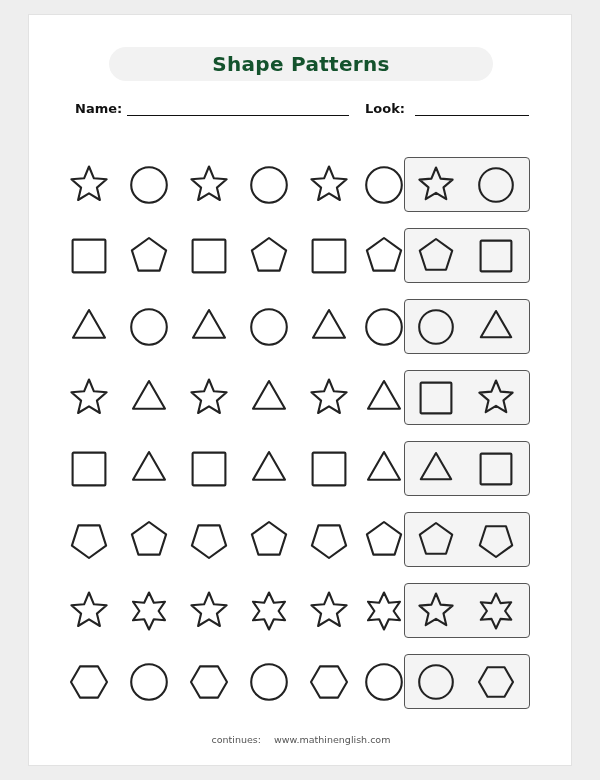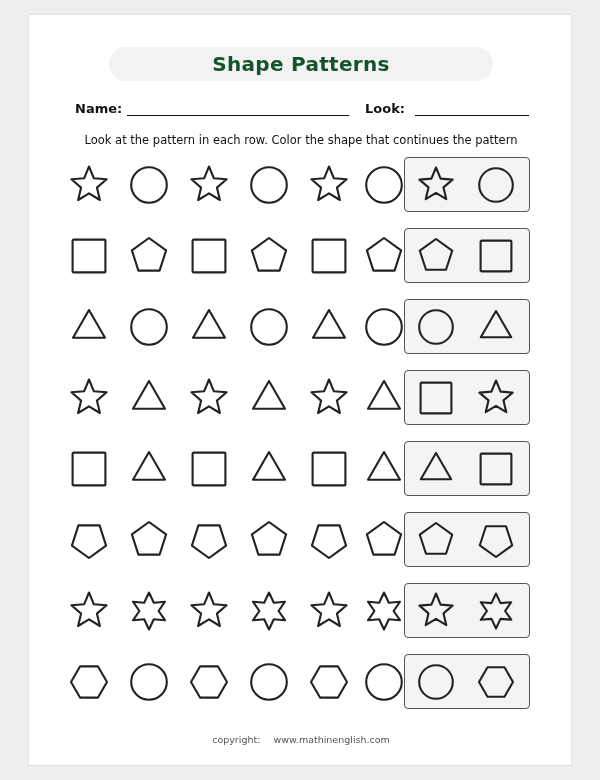--- a/index.html
+++ b/index.html
@@ -111,21 +111,20 @@
     <div class="title-text">Shape Patterns</div>
   </div>
 
   <div class="name-row">
     <span class="name-label">Name:</span>
     <span class="name-line"></span>
     <span class="class-label">Look:</span>
     <span class="class-line"></span>
   </div>
 
-  <div class="instruction">Look at the pattern in each row. Color the shape that continues the pattern</div>
 
   <div class="rows" id="rows-container">
       <div class="row">
         <div class="cell" style="left: 38px;">
           <svg width="40" height="40" viewBox="0 0 40 40">
             <polygon class="shp" points="20.0,1.5 24.9,13.3 37.6,14.3 27.9,22.6 30.9,35.0 20.0,28.3 9.1,35.0 12.1,22.6 2.4,14.3 15.1,13.3"></polygon>
           </svg>
         </div>
         <div class="cell" style="left: 98px;">
           <svg width="40" height="40" viewBox="0 0 40 40">
@@ -469,17 +468,17 @@
           <div class="answer-cell a1">
             <svg width="38" height="38" viewBox="0 0 38 38">
               <polygon class="shp" points="36.0,19.0 27.5,33.7 10.5,33.7 2.0,19.0 10.5,4.3 27.5,4.3"></polygon>
             </svg>
           </div>
         </div>
       </div>
     </div>
 
   <div class="footer">
-    <span class="cr">copyright:</span>
+    <span class="cr">continues:</span>
     <span>www.mathinenglish.com</span>
   </div>
 
 </div>
 
 </body></html>

